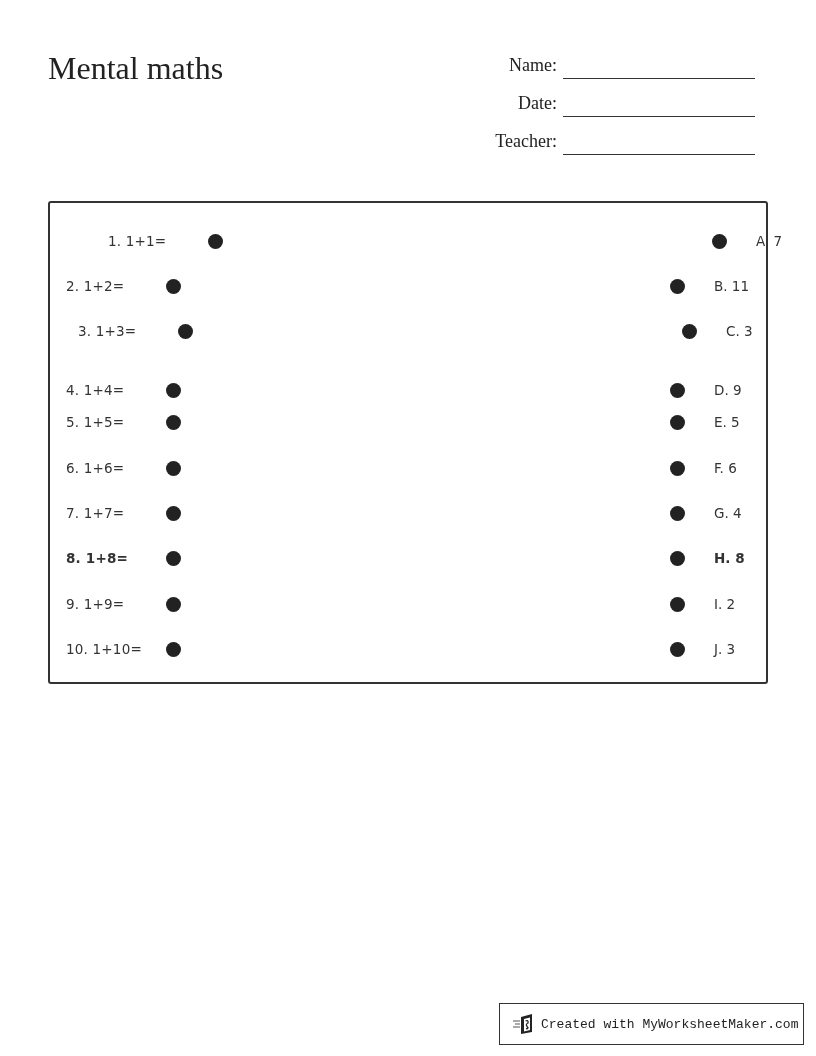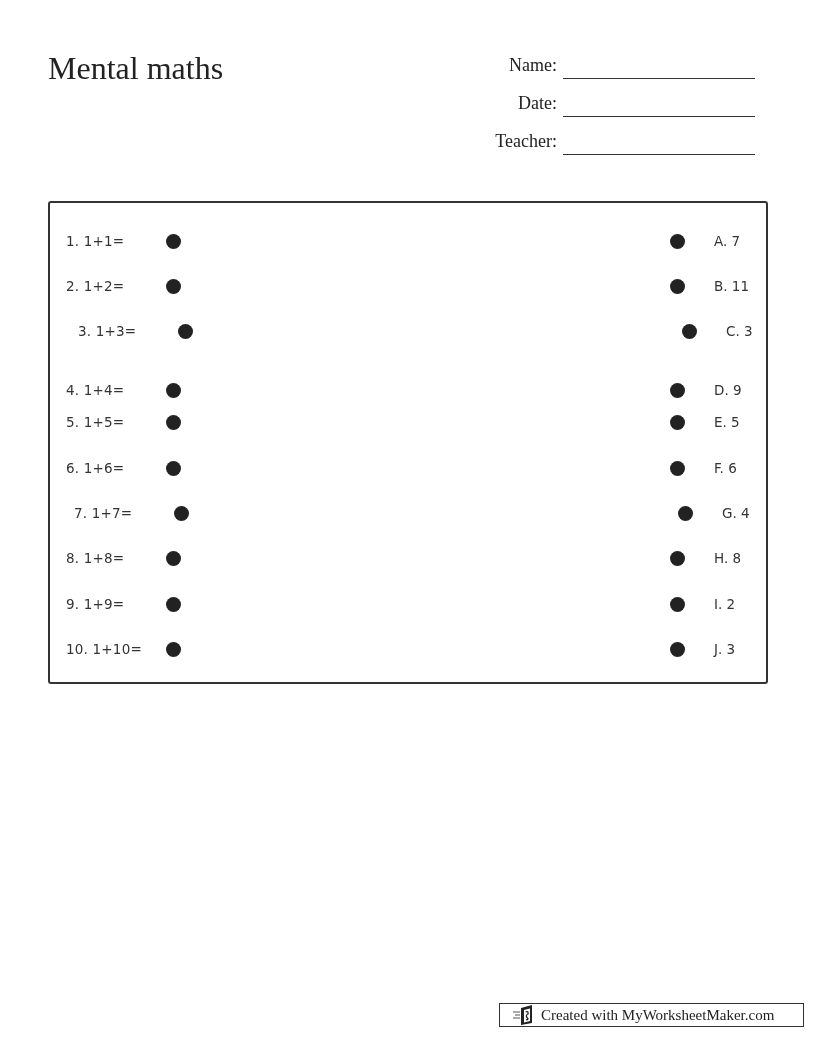--- a/index.html
+++ b/index.html
@@ -28,23 +28,23 @@
       font-family: "DejaVu Sans", sans-serif; font-size: 13.5px; color: #333;
     }
     .q-label { position: absolute; left: 16px; top: 3px; white-space: nowrap; letter-spacing: 0.2px; }
     .dot {
       position: absolute; width: 15px; height: 15px; border-radius: 50%; background: #222; top: 4px;
     }
     .dot.left { left: 116px; }
     .dot.right { left: 620px; }
     .a-label { position: absolute; left: 664px; top: 3px; white-space: nowrap; }
     .footer {
-      position: absolute; left: 499px; top: 1003px; width: 305px; height: 24px;
+      position: absolute; left: 499px; top: 1003px; width: 305px; height: 42px;
       border: 1.5px solid #333; box-sizing: border-box;
-      font-family: Liberation Serif, serif; font-size: 15px; color: #222;
+      font-family: Liberation Mono, monospace; font-size: 13px; color: #222;
       display: flex; align-items: center;
     }
     .footer-icon { margin-left: 12px; width: 24px; height: 22px; }
     .footer-text { margin-left: 5px; white-space: nowrap; }
   </style>
 </head>
 <body>
 
 <div class="title">Mental maths</div>
 
@@ -55,21 +55,21 @@
 <div class="field-row" style="top:90px;">
   <span class="field-label">Date:</span>
   <div class="field-line"></div>
 </div>
 <div class="field-row" style="top:128px;">
   <span class="field-label">Teacher:</span>
   <div class="field-line"></div>
 </div>
 
 <div class="box">
-  <div class="row" style="top:27px;">
+  <div class="row" style="top:27px;margin-left:42px;">
     <span class="q-label">1. 1+1=</span>
     <span class="dot left"></span>
     <span class="dot right"></span>
     <span class="a-label">A. 7</span>
   </div>
   <div class="row" style="top:72px;">
     <span class="q-label">2. 1+2=</span>
     <span class="dot left"></span>
     <span class="dot right"></span>
     <span class="a-label">B. 11</span>
@@ -91,27 +91,27 @@
     <span class="dot left"></span>
     <span class="dot right"></span>
     <span class="a-label">E. 5</span>
   </div>
   <div class="row" style="top:254px;">
     <span class="q-label">6. 1+6=</span>
     <span class="dot left"></span>
     <span class="dot right"></span>
     <span class="a-label">F. 6</span>
   </div>
-  <div class="row" style="top:299px;margin-left:8px;">
+  <div class="row" style="top:299px;">
     <span class="q-label">7. 1+7=</span>
     <span class="dot left"></span>
     <span class="dot right"></span>
     <span class="a-label">G. 4</span>
   </div>
-  <div class="row" style="top:344px;">
+  <div class="row" style="top:344px;font-weight:bold;">
     <span class="q-label">8. 1+8=</span>
     <span class="dot left"></span>
     <span class="dot right"></span>
     <span class="a-label">H. 8</span>
   </div>
   <div class="row" style="top:390px;">
     <span class="q-label">9. 1+9=</span>
     <span class="dot left"></span>
     <span class="dot right"></span>
     <span class="a-label">I. 2</span>

